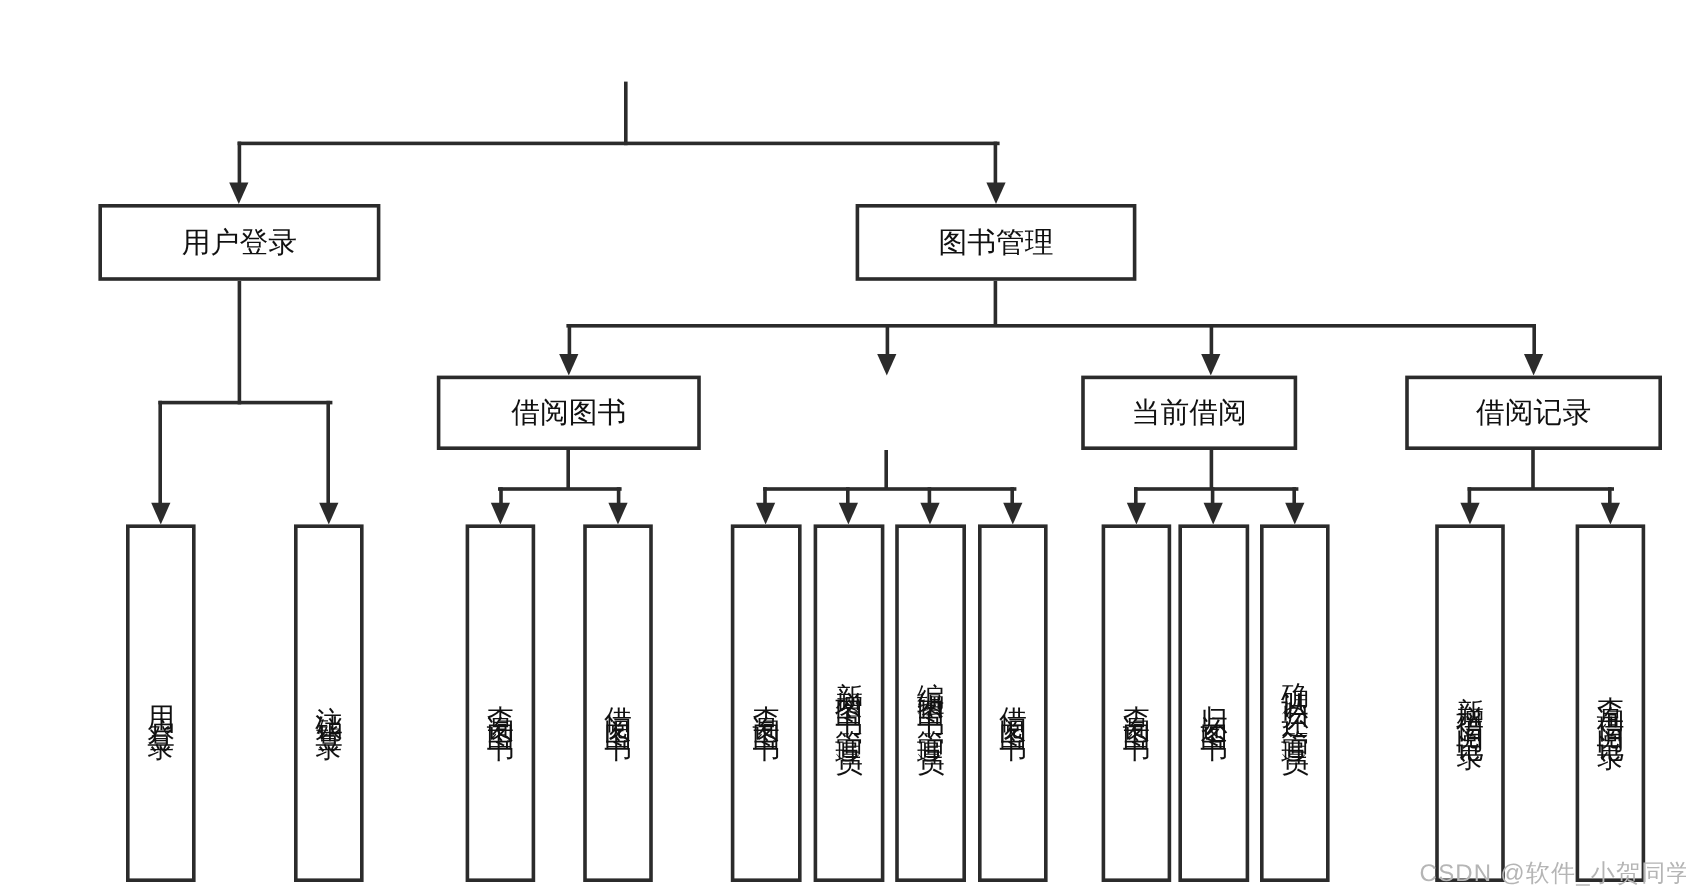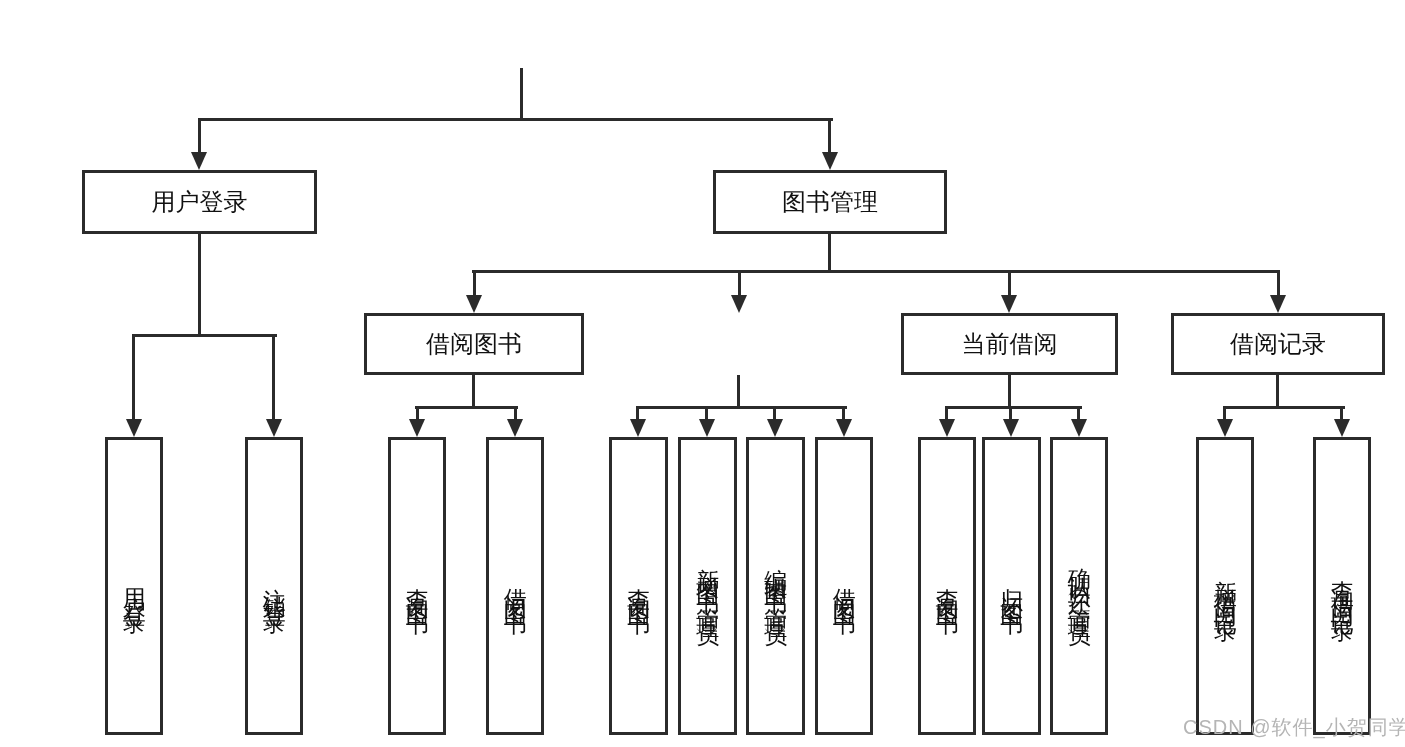--- a/index.html
+++ b/index.html
@@ -103,21 +103,21 @@
   <div class="box" style="left:82px;top:170px;width:235px;height:64px;">
     <span class="hlabel">用户登录</span>
   </div>
   <div class="box" style="left:713px;top:170px;width:234px;height:64px;">
     <span class="hlabel">图书管理</span>
   </div>
 
   <div class="box" style="left:364px;top:313px;width:220px;height:62px;">
     <span class="hlabel">借阅图书</span>
   </div>
-  <div class="box" style="left:901px;top:313px;width:217px;height:62px;">
+  <div class="box" style="left:901px;top:313px;width:180px;height:62px;">
     <span class="hlabel">当前借阅</span>
   </div>
   <div class="box" style="left:1171px;top:313px;width:214px;height:62px;">
     <span class="hlabel">借阅记录</span>
   </div>
 
   <div class="box vbox" style="left:105px;top:437px;width:58px;height:298px;">
     <span>用户登录</span>
   </div>
   <div class="box vbox" style="left:245px;top:437px;width:58px;height:298px;">

